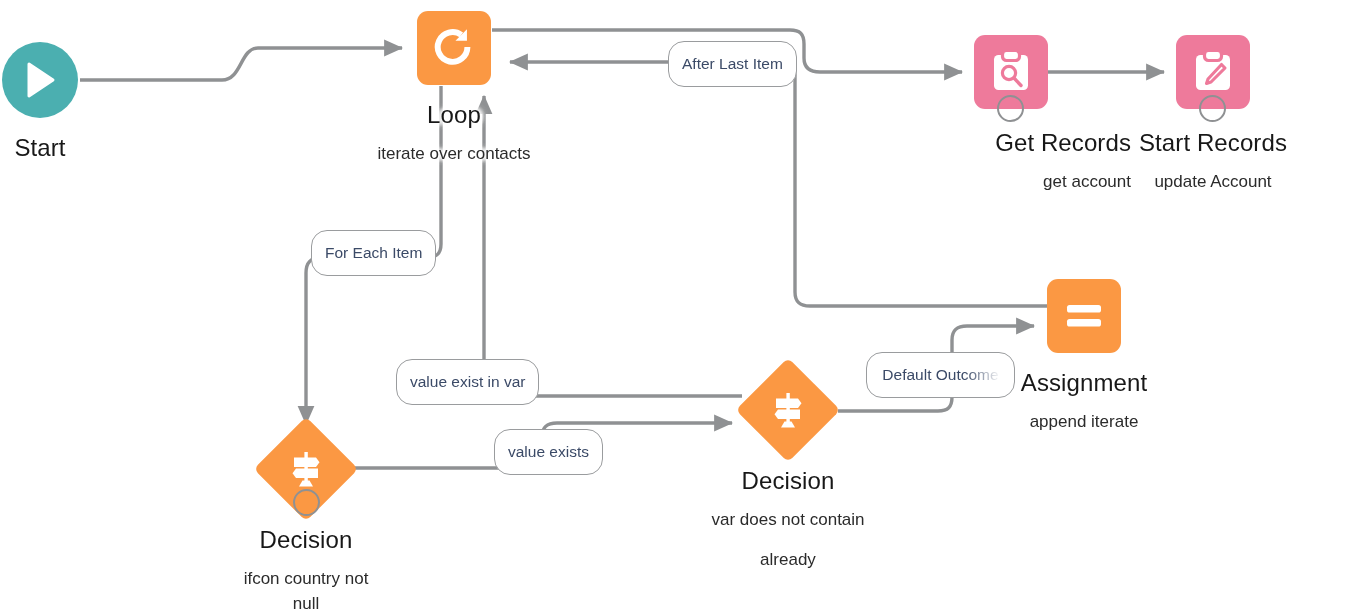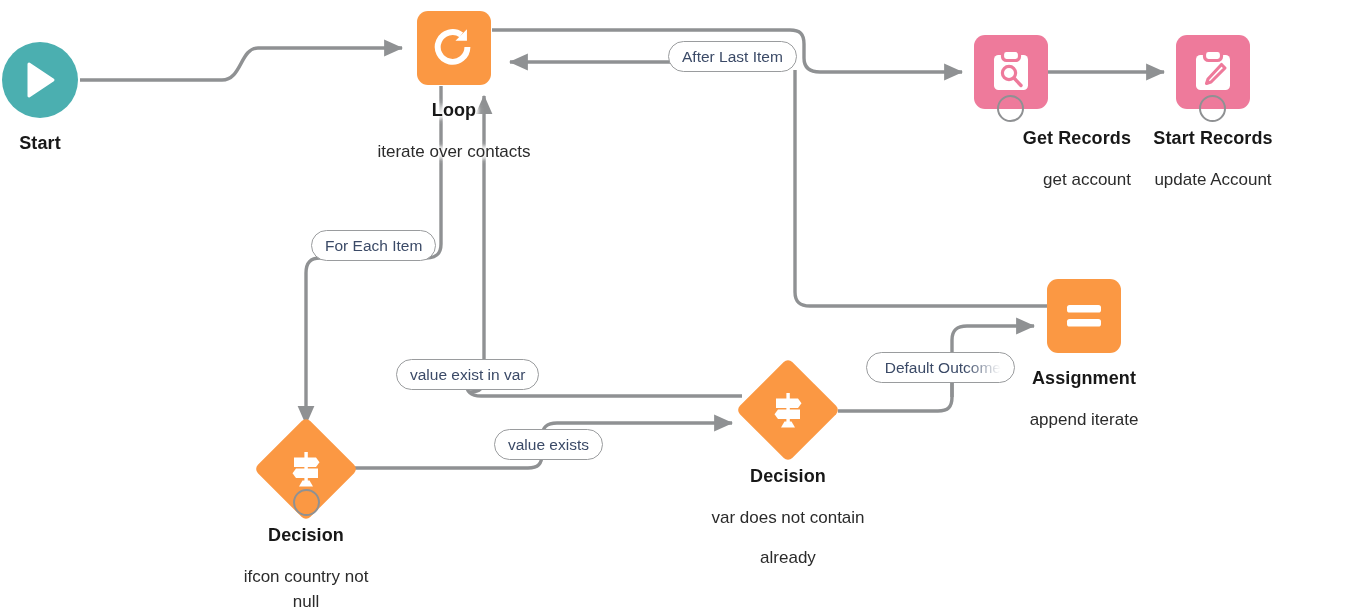--- a/index.html
+++ b/index.html
@@ -81,51 +81,51 @@
   
   .lbl {
     position: absolute;
     text-align: center;
     line-height: 1.32;
     color: #181818;
     pointer-events: none;
   }
   .lbl .t1 {
     display: block;
-    font-size: 18px;
-    font-weight: bold;
+    font-size: 24px;
+    font-weight: normal;
     letter-spacing: 0.1px;
     white-space: nowrap;
   }
   .lbl .t2 {
     display: block;
     font-size: 17px;
     font-weight: normal;
     color: #2b2b2b;
-    margin-top: 18px;
+    margin-top: 12px;
   }
   
   .halo .t1, .halo .t2 {
     text-shadow:
       0 0 5px #fff, 0 0 5px #fff, 0 0 5px #fff, 0 0 5px #fff,
       0 0 9px #fff, 0 0 9px #fff, 2px 0 4px #fff, -2px 0 4px #fff;
   }
   
   .pill {
     position: absolute;
-    height: 31px;
+    height: 46px;
     box-sizing: border-box;
     border: 1.6px solid #9a9c9e;
     border-radius: 16px;
     background: #ffffff;
     color: #3b4a67;
     font-size: 15.5px;
     display: flex;
     align-items: center;
-    justify-content: flex-end;
+    justify-content: center;
     padding: 0 13px;
     white-space: nowrap;
   }
   .pill.clipped {
     overflow: hidden;
   }
   
   .pill.faded::after {
     content: "";
     position: absolute;

